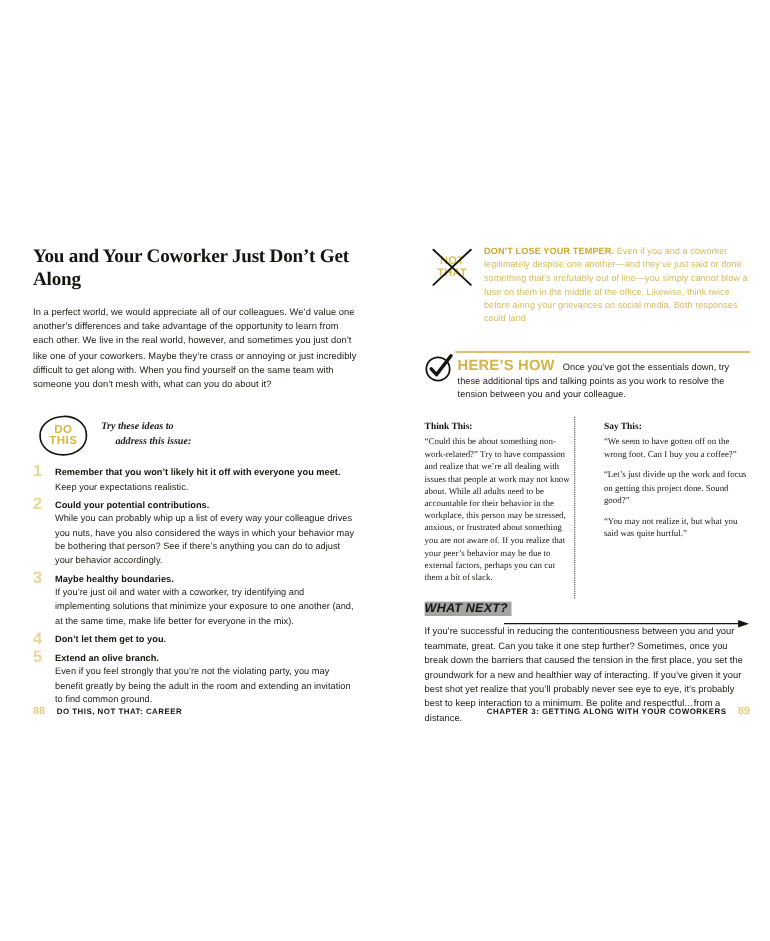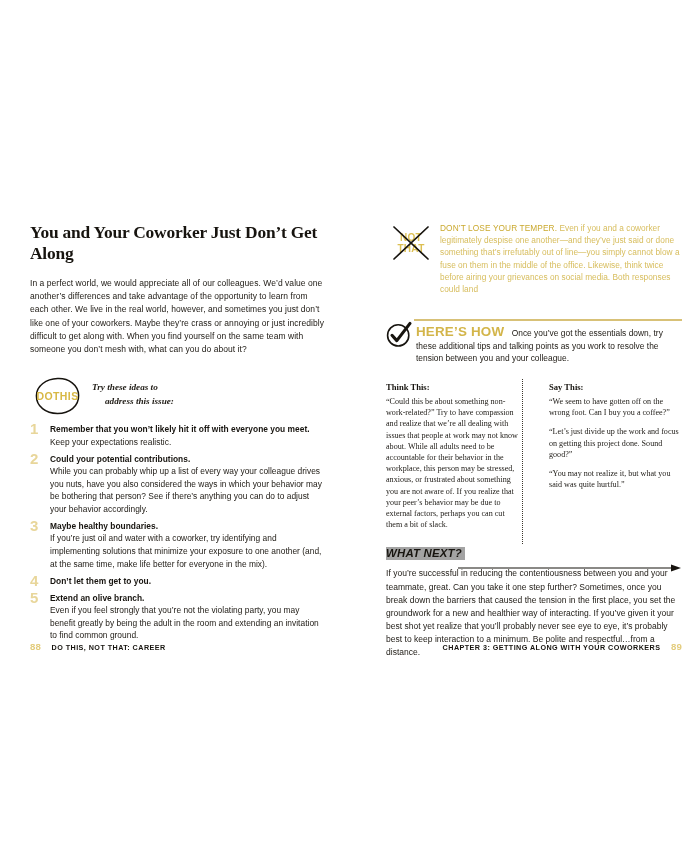--- a/index.html
+++ b/index.html
@@ -67,21 +67,21 @@
     height: 38px;
   }
   .badge-circle svg { display: block; }
   .badge-text {
     position: absolute;
     left: 5px;
     top: 0;
     width: 45px;
     height: 38px;
     display: flex;
-    flex-direction: row;
+    flex-direction: column;
     align-items: center;
     justify-content: center;
     font-family: "Liberation Sans", sans-serif;
     font-weight: bold;
     font-size: 10.5px;
     line-height: 10.5px;
     color: #d8b845;
     letter-spacing: 0.4px;
   }
   .dothis-caption {
@@ -189,21 +189,21 @@
   .notthat-text {
     font-size: 8.3px;
     line-height: 12.2px;
     color: #d7bd5d;
     margin: 0;
     padding-left: 54px;
     letter-spacing: 0.02px;
   }
   .notthat-text b {
     color: #caa92f;
-    font-weight: normal;
+    font-weight: bold;
     letter-spacing: 0.1px;
   }
   .notthat-tail {
     font-size: 8.3px;
     line-height: 12.2px;
     color: #d7bd5d;
     margin: 0;
     letter-spacing: 0.02px;
   }
 

